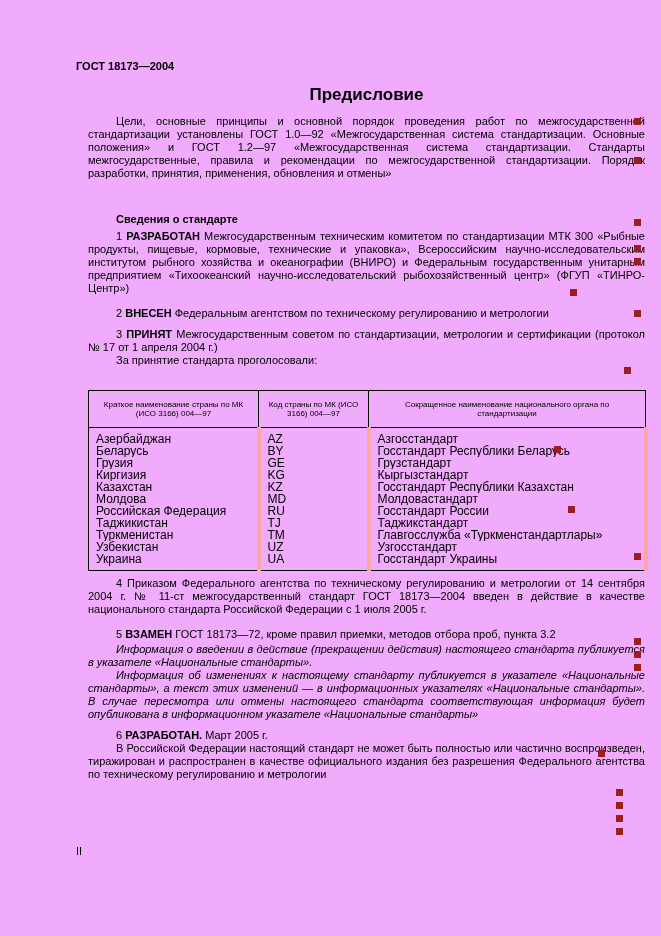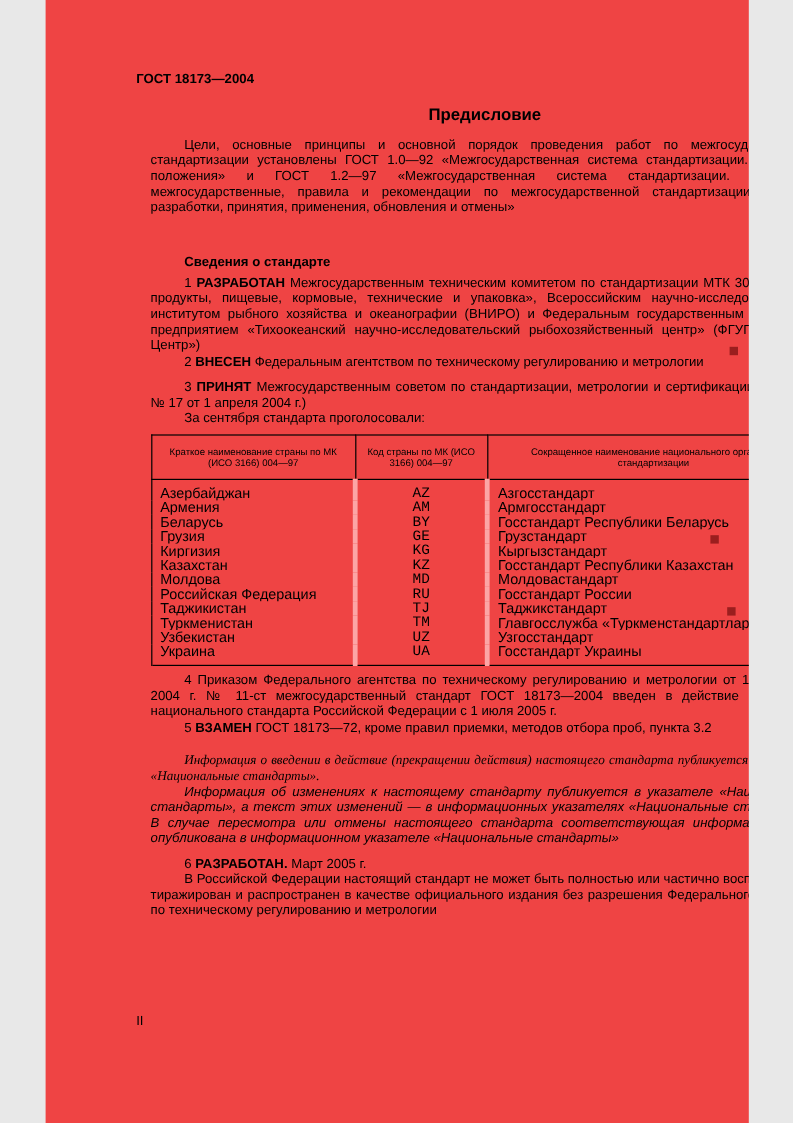--- a/index.html
+++ b/index.html
@@ -1,46 +1,46 @@
 <!DOCTYPE html>
 <html style="--marker: #9b1e1e;"><head>
 <meta charset="utf-8">
 <style>
   html, body { margin: 0; padding: 0; background: #e8e8e8; }
   .page {
     position: relative;
-    width: 586px; height: 936px;
+    width: 661px; height: 936px;
     margin: 0 auto;
-    background: #ef4444;
+    background: #f0abfc;
     color: #000;
     font-family: "Liberation Sans", sans-serif;
     font-size: 11px; line-height: 13px;
     overflow: hidden;
   }
   .doc-header { position: absolute; left: 76px; top: 60px; font-weight: bold; }
   .content { position: absolute; left: 88px; top: 88px; width: 557px; }
-  .title { font-size: 14px; line-height: 14px; font-weight: bold; text-align: center; margin: 0 0 13px 0; }
+  .title { font-size: 17px; line-height: 14px; font-weight: bold; text-align: center; margin: 0 0 13px 0; }
   p { margin: 0; }
   .para { text-align: justify; text-indent: 28px; }
   .heading2 { font-weight: bold; margin-top: 33px; }
-  .mt4 { margin-top: 4px; } .mt5 { margin-top: 1px; } .mt6 { margin-top: 6px; }
-  .mt8 { margin-top: 8px; } .mt13 { } .mt2 { margin-top: 14px; font-family: Liberation Serif, serif; }
-  .vote-table { width: 557px; border-collapse: collapse; table-layout: fixed; margin-top: 6px; border: 1px solid #000; }
+  .mt4 { margin-top: 4px; } .mt5 { margin-top: 12px; } .mt6 { margin-top: 6px; }
+  .mt8 { margin-top: 8px; } .mt13 { } .mt2 { margin-top: 2px; }
+  .vote-table { width: 557px; border-collapse: collapse; table-layout: fixed; margin-top: 23px; border: 1px solid #000; }
   .vote-table th {
     border: 1px solid #000; font-weight: normal; font-size: 8px; line-height: 9.5px;
     text-align: center; vertical-align: middle; padding: 3px 6px; height: 30px;
   }
   .vote-table td {
     border-left: 1px solid #000; border-right: 4px solid #fca5a5;
     padding: 0 7px; font-size: 12px; line-height: 12px; vertical-align: top;
     overflow: hidden; white-space: nowrap;
   }
   .vote-table tbody tr:first-child td { padding-top: 5px; }
   .vote-table tbody tr:last-child td { padding-bottom: 5px; }
-  .vote-table td.code { text-align: center; font-family: Liberation Mono, monospace; }
+  .vote-table td.code { text-align: left; }
   .italic-note p { font-style: italic; text-align: justify; text-indent: 28px; }
   .copyright { margin-top: 13px; margin-right: 35px; text-align: right; }
   .footer-page-num { position: absolute; left: 76px; top: 845px; }
   .marker { position: absolute; width: 7px; height: 7px; background: var(--marker, #9b1e1e); }
 </style>
 </head>
 <body>
 
 <div class="page">
 
@@ -53,45 +53,40 @@
     <p class="para">Цели, основные принципы и основной порядок проведения работ по межгосударственной стандартизации установлены ГОСТ 1.0—92 «Межгосударственная система стандартизации. Основные положения» и ГОСТ 1.2—97 «Межгосударственная система стандартизации. Стандарты межгосударственные, правила и рекомендации по межгосударственной стандартизации. Порядок разработки, принятия, применения, обновления и отмены»</p>
 
     <p class="para heading2">Сведения о стандарте</p>
 
     <p class="para mt4"><span>1 </span><b>РАЗРАБОТАН</b><span> Межгосударственным техническим комитетом по стандартизации МТК 300 «Рыбные продукты, пищевые, кормовые, технические и упаковка», Всероссийским научно-исследовательским институтом рыбного хозяйства и океанографии (ВНИРО) и Федеральным государственным унитарным предприятием «Тихоокеанский научно-исследовательский рыбохозяйственный центр» (ФГУП «ТИНРО-Центр»)</span></p>
 
     <p class="para mt5"><span>2 </span><b>ВНЕСЕН</b><span> Федеральным агентством по техническому регулированию и метрологии</span></p>
 
     <p class="para mt8"><span>3 </span><b>ПРИНЯТ</b><span> Межгосударственным советом по стандартизации, метрологии и сертификации (протокол № 17 от 1 апреля 2004 г.)</span></p>
 
-    <p class="para">За сентября стандарта проголосовали:</p>
+    <p class="para">За принятие стандарта проголосовали:</p>
 
     <table class="vote-table">
       <colgroup>
           <col style="width:170px">
           <col style="width:110px">
           <col style="width:277px">
         </colgroup>
       <thead>
         <tr>
           <th>Краткое наименование страны по МК (ИСО 3166) 004—97</th>
           <th>Код страны по МК (ИСО 3166) 004—97</th>
           <th>Сокращенное наименование национального органа по стандартизации</th>
         </tr>
       </thead>
       <tbody>
         <tr>
             <td>Азербайджан</td>
             <td class="code">AZ</td>
             <td>Азгосстандарт</td>
-          </tr>
-        <tr>
-            <td>Армения</td>
-            <td class="code">AM</td>
-            <td>Армгосстандарт</td>
           </tr>
         <tr>
             <td>Беларусь</td>
             <td class="code">BY</td>
             <td>Госстандарт Республики Беларусь</td>
           </tr>
         <tr>
             <td>Грузия</td>
             <td class="code">GE</td>
             <td>Грузстандарт</td>

